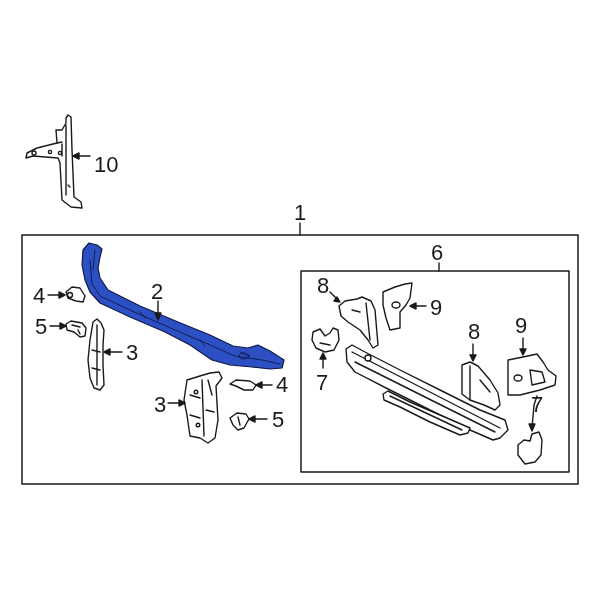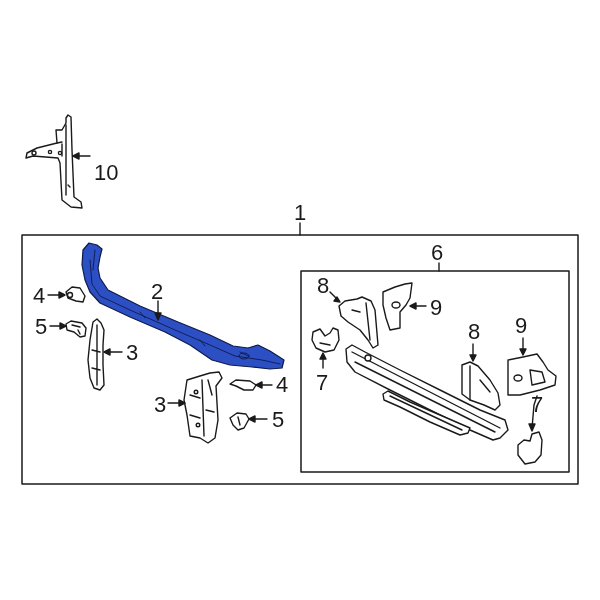--- a/index.html
+++ b/index.html
@@ -154,21 +154,21 @@
     <g fill="#ffffff">
       <path d="M518 445 L524 440 L530 441 L532 434 L539 432 L542 440 L541 455 L535 462 L525 464 L518 455 Z"></path>
     </g>
     <g>
       <path d="M537 396 L534 405 L532 428" fill="none"></path>
       <path d="M532 431 L529 424 L535 424 Z" fill="#1a1a1a"></path>
     </g>
   </g>
 </svg>
 
-<div class="callout" style="left:94px;top:162px;">10</div>
+<div class="callout" style="left:94px;top:154px;">10</div>
 <div class="callout" style="left:294px;top:202px;">1</div>
 <div class="callout" style="left:431px;top:242px;">6</div>
 <div class="callout" style="left:151px;top:281px;">2</div>
 <div class="callout" style="left:33px;top:285px;">4</div>
 <div class="callout" style="left:35px;top:316px;">5</div>
 <div class="callout" style="left:126px;top:342px;">3</div>
 <div class="callout" style="left:317px;top:275px;">8</div>
 <div class="callout" style="left:430px;top:297px;">9</div>
 <div class="callout" style="left:316px;top:372px;">7</div>
 <div class="callout" style="left:468px;top:321px;">8</div>

